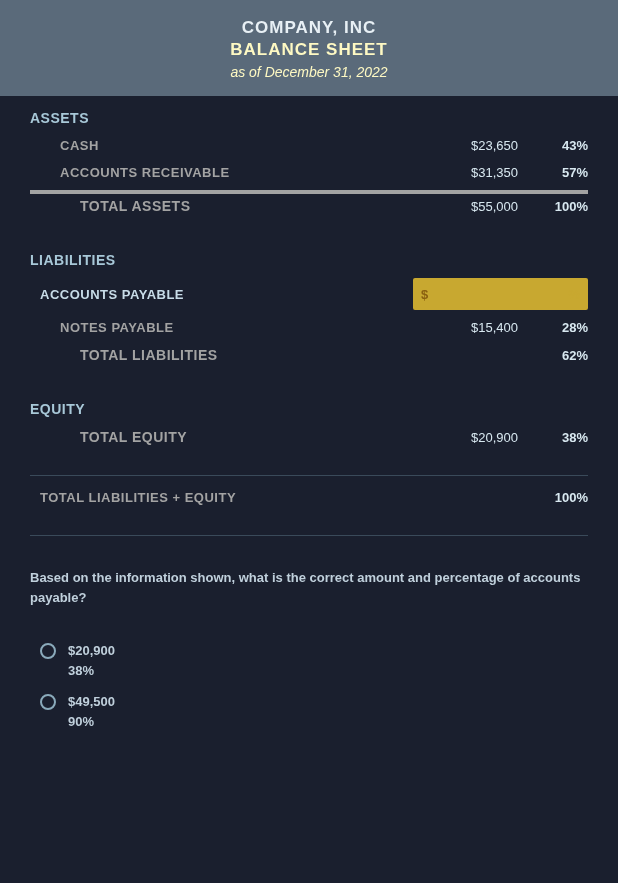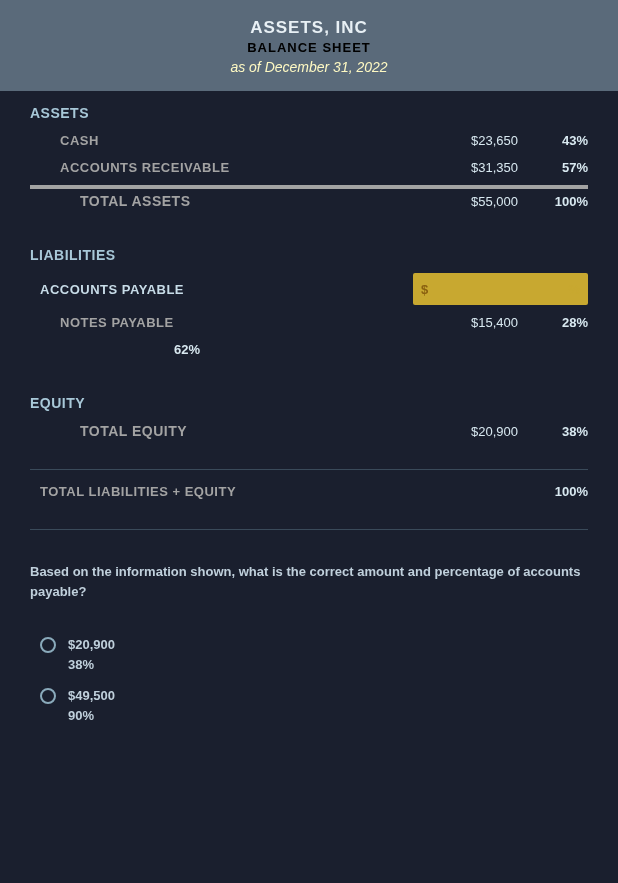--- a/index.html
+++ b/index.html
@@ -21,23 +21,23 @@
 
     .header-title {
       font-size: 17px;
       font-weight: bold;
       color: #e8f0f5;
       letter-spacing: 1px;
       margin-bottom: 2px;
     }
 
     .header-subtitle {
-      font-size: 13px;
-      font-weight: bold;
-      color: #000000;
+      font-size: 17px;
+      font-weight: bold;
+      color: #fef9c3;
       letter-spacing: 1px;
       margin-bottom: 4px;
     }
 
     .header-date {
       font-size: 14px;
       color: #fef9c3;
       font-style: italic;
     }
 
@@ -177,21 +177,21 @@
     .total-section {
       border-top: 4px solid #a3a3a3;
       margin-top: 4px;
       padding-top: 4px;
     }
   </style>
 </head>
 <body>
 
 <div class="header">
-  <div class="header-title">ASSETS, INC</div>
+  <div class="header-title">COMPANY, INC</div>
   <div class="header-subtitle">BALANCE SHEET</div>
   <div class="header-date">as of December 31, 2022</div>
 </div>
 
 <div class="content">
 
   <div class="section-label">ASSETS</div>
 
   <div class="row">
     <div class="row-label indent">CASH</div>
@@ -224,20 +224,21 @@
     </div>
   </div>
 
   <div class="row">
     <div class="row-label indent">NOTES PAYABLE</div>
     <div class="row-value">$15,400</div>
     <div class="row-pct">28%</div>
   </div>
 
   <div class="row">
+    <div class="row-label total">TOTAL LIABILITIES</div>
     <div class="row-value"></div>
     <div class="row-pct">62%</div>
   </div>
 
   <div class="spacer"></div>
   <div class="spacer"></div>
 
   <div class="section-label">EQUITY</div>
 
   <div class="row">

